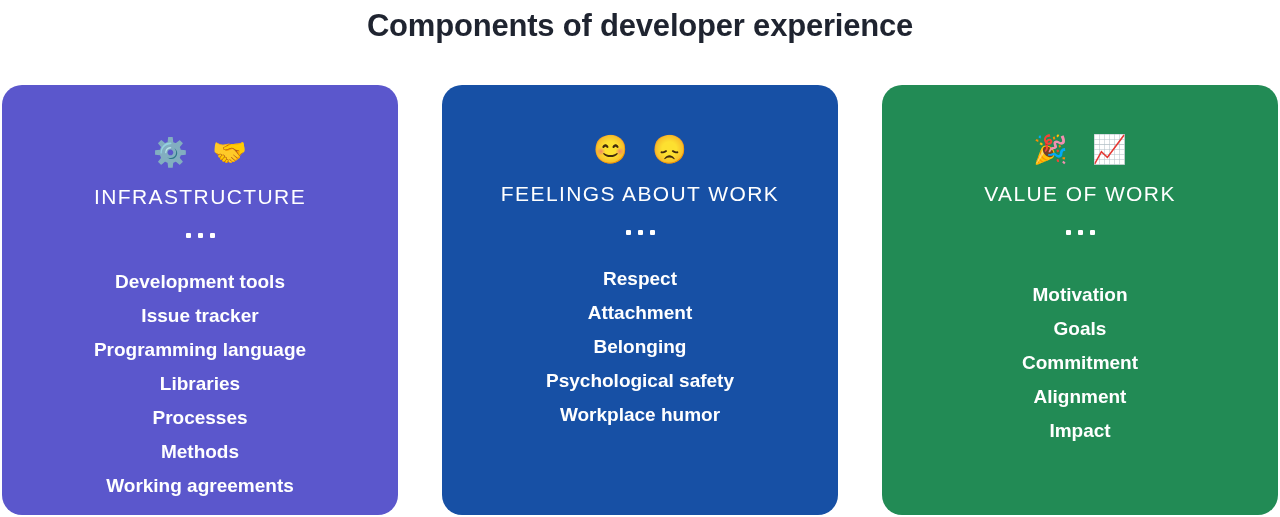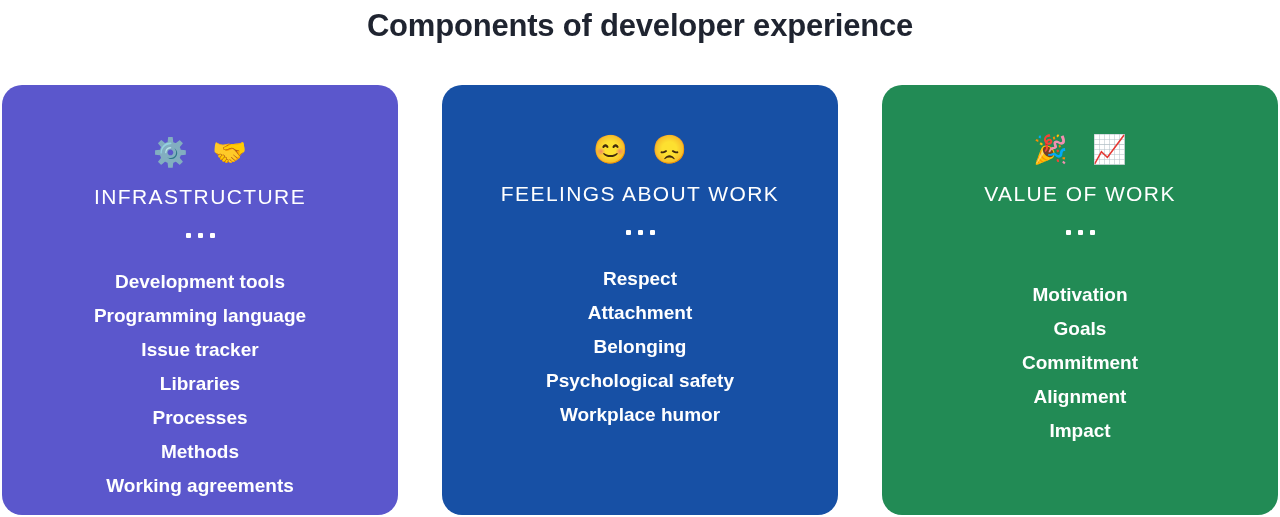--- a/index.html
+++ b/index.html
@@ -125,22 +125,22 @@
     <div class="card card-1" style="background: rgb(91, 87, 204);">
       <div class="card-emojis">⚙️ 🤝</div>
       <div class="card-heading">INFRASTRUCTURE</div>
       <div class="card-divider">
         <i></i>
         <i></i>
         <i></i>
       </div>
       <div class="card-list">
         <div class="card-list-item">Development tools</div>
+        <div class="card-list-item">Issue tracker</div>
         <div class="card-list-item">Programming language</div>
-        <div class="card-list-item">Issue tracker</div>
         <div class="card-list-item">Libraries</div>
         <div class="card-list-item">Processes</div>
         <div class="card-list-item">Methods</div>
         <div class="card-list-item">Working agreements</div>
       </div>
     </div>
 
     <div class="card card-2" style="background: rgb(23, 80, 165);">
       <div class="card-emojis">😊 😞</div>
       <div class="card-heading">FEELINGS ABOUT WORK</div>

